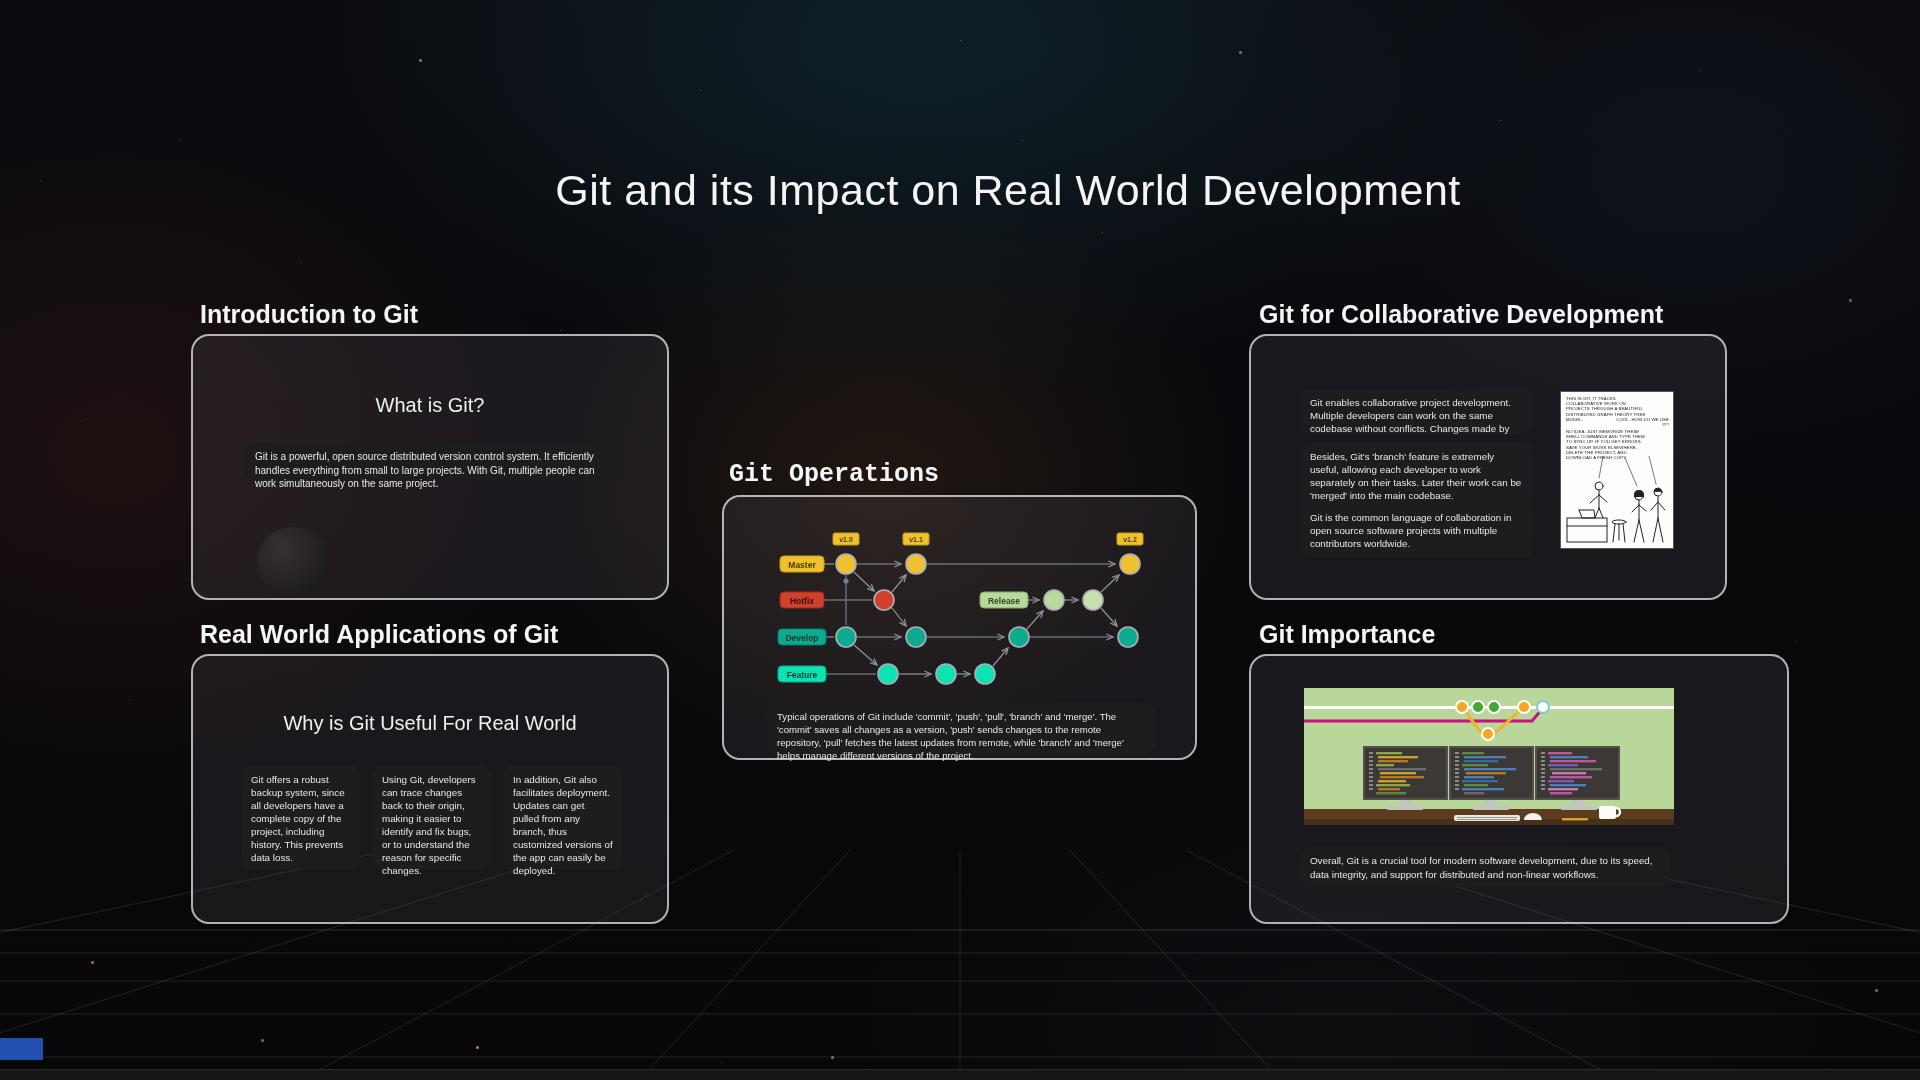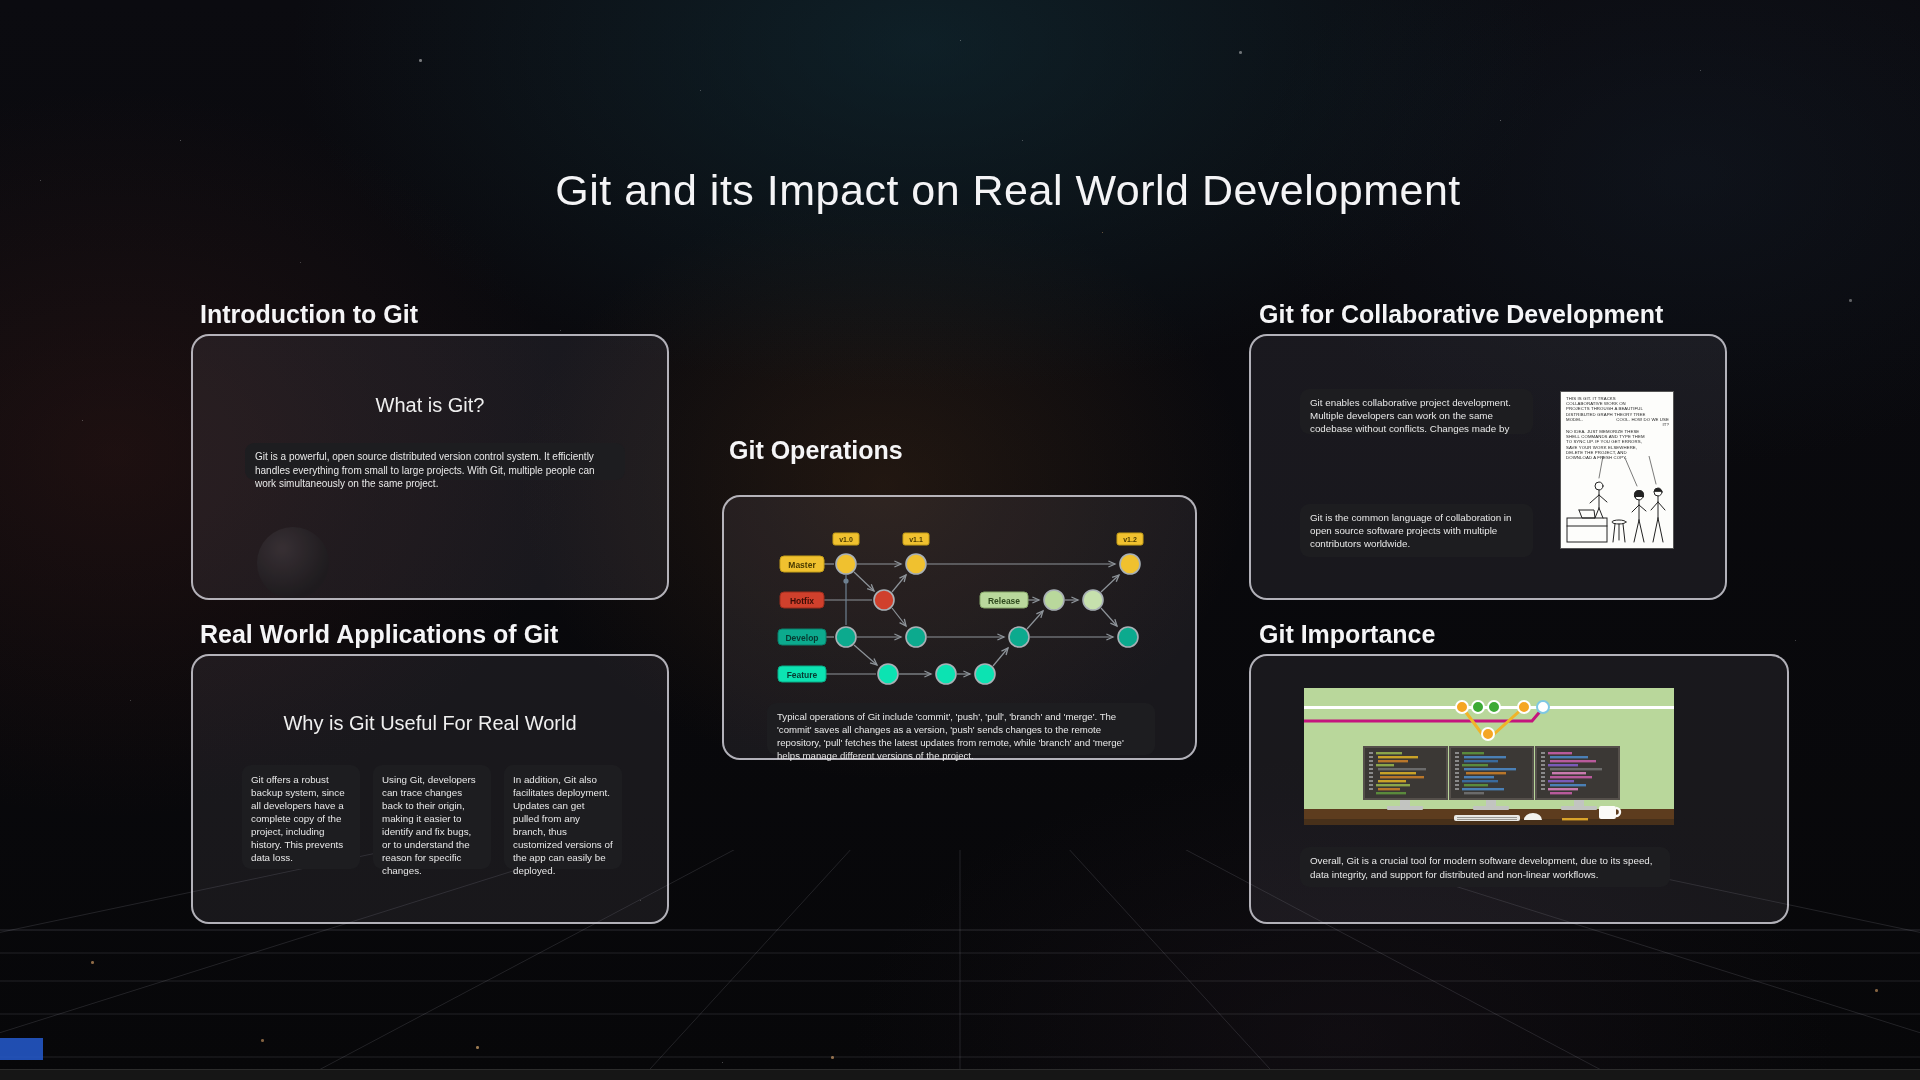--- a/index.html
+++ b/index.html
@@ -62,21 +62,21 @@
     position: absolute; left: 0; top: 166px; width: 1920px;
     text-align: center; font-size: 43px; font-weight: 400; color: #f4f4f6;
     letter-spacing: .5px;
     margin-left: 48px;
   }
   .section-header {
     position: absolute; font-size: 25px; font-weight: 700; color: #f5f5f7;
   }
   .hdr-intro      { left: 200px; top: 300px; }
   .hdr-realworld  { left: 200px; top: 620px; }
-  .hdr-operations { left: 729px; top: 436px; }
+  .hdr-operations { left: 729px; top: 460px; font-family: Liberation Mono, monospace; }
   .hdr-collab     { left: 1259px; top: 300px; }
   .hdr-importance { left: 1259px; top: 620px; }
 
   
   .card {
     position: absolute; border: 2px solid rgba(222,222,230,.78);
     border-radius: 18px; background: rgba(150,143,155,.12);
   }
   .card-intro      { left: 191px;  top: 334px; width: 478px; height: 266px; }
   .card-realworld  { left: 191px;  top: 654px; width: 478px; height: 270px; }
@@ -249,20 +249,21 @@
         <text x="35" y="123.5" font-size="8.5" font-weight="bold" fill="#073a31" text-anchor="middle">Develop</text>
         <rect x="11" y="149" width="48" height="16" rx="4" fill="#0ce3b2" stroke="#09ab86"></rect>
         <text x="35" y="160.5" font-size="8.5" font-weight="bold" fill="#073a31" text-anchor="middle">Feature</text>
       </g>
     </svg>
     <div class="darkbox ops-body">Typical operations of Git include 'commit', 'push', 'pull', 'branch' and 'merge'. The 'commit' saves all changes as a version, 'push' sends changes to the remote repository, 'pull' fetches the latest updates from remote, while 'branch' and 'merge' helps manage different versions of the project.</div>
   </div>
 
   <div class="card card-collab">
     <div class="darkbox collab-point cb-p0">Git enables collaborative project development. Multiple developers can work on the same codebase without conflicts. Changes made by one developer can effortlessly be synced with others.</div>
+    <div class="darkbox collab-point cb-p1">Besides, Git's 'branch' feature is extremely useful, allowing each developer to work separately on their tasks. Later their work can be 'merged' into the main codebase.</div>
     <div class="darkbox collab-point cb-p2">Git is the common language of collaboration in open source software projects with multiple contributors worldwide.</div>
 
     <div class="comic">
       <p class="c1">THIS IS GIT. IT TRACKS COLLABORATIVE WORK ON PROJECTS THROUGH A BEAUTIFUL DISTRIBUTED GRAPH THEORY TREE MODEL.</p>
       <p class="c2">COOL. HOW DO WE USE IT?</p>
       <p class="c3">NO IDEA. JUST MEMORIZE THESE SHELL COMMANDS AND TYPE THEM TO SYNC UP. IF YOU GET ERRORS, SAVE YOUR WORK ELSEWHERE, DELETE THE PROJECT, AND DOWNLOAD A FRESH COPY.</p>
       <svg width="114" height="92" viewBox="0 0 114 92">
         <g stroke="#222" stroke-width="1" fill="none" stroke-linecap="round">
 
           <line x1="46" y1="-22" x2="38" y2="22" stroke-width=".6"></line>

